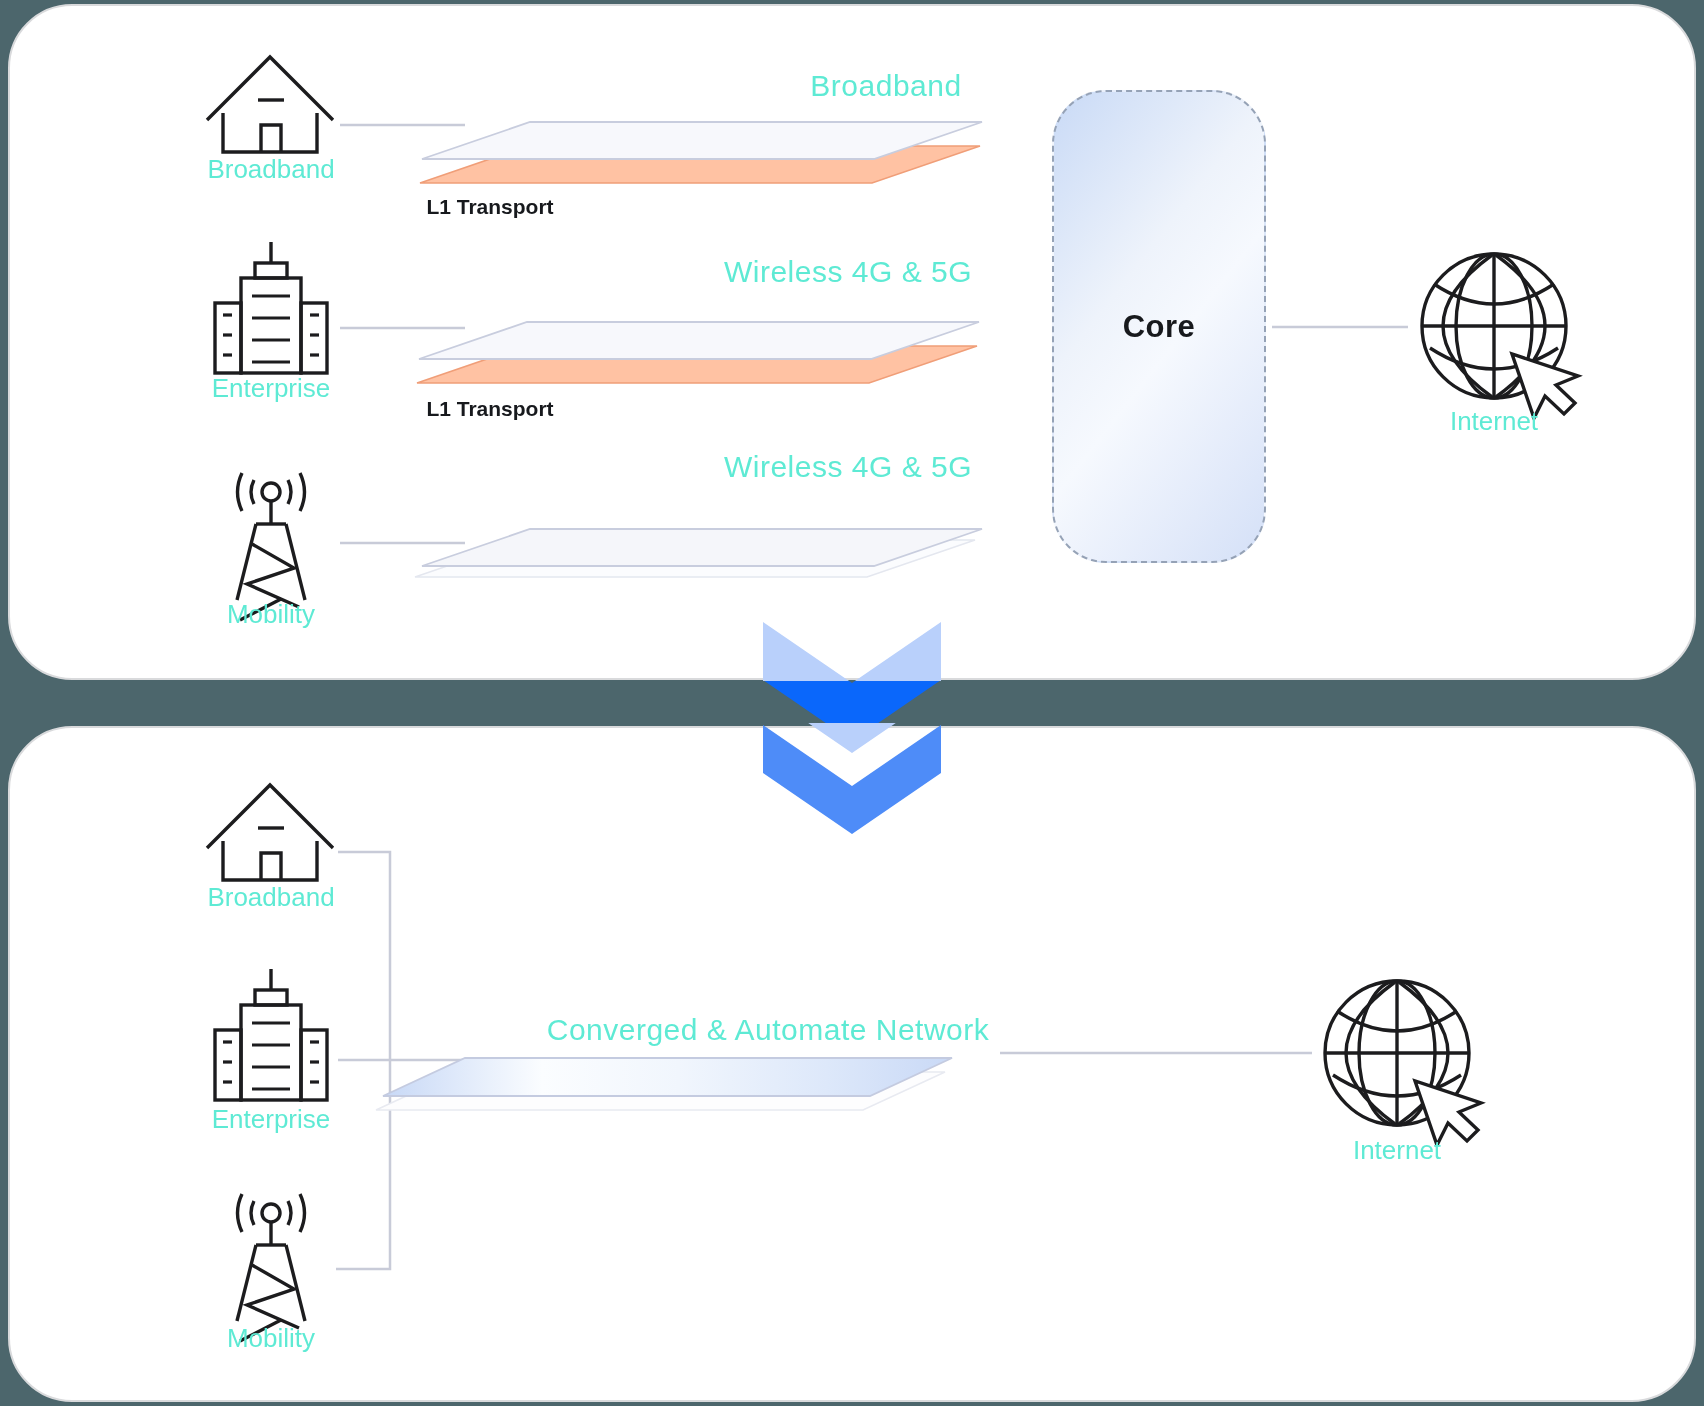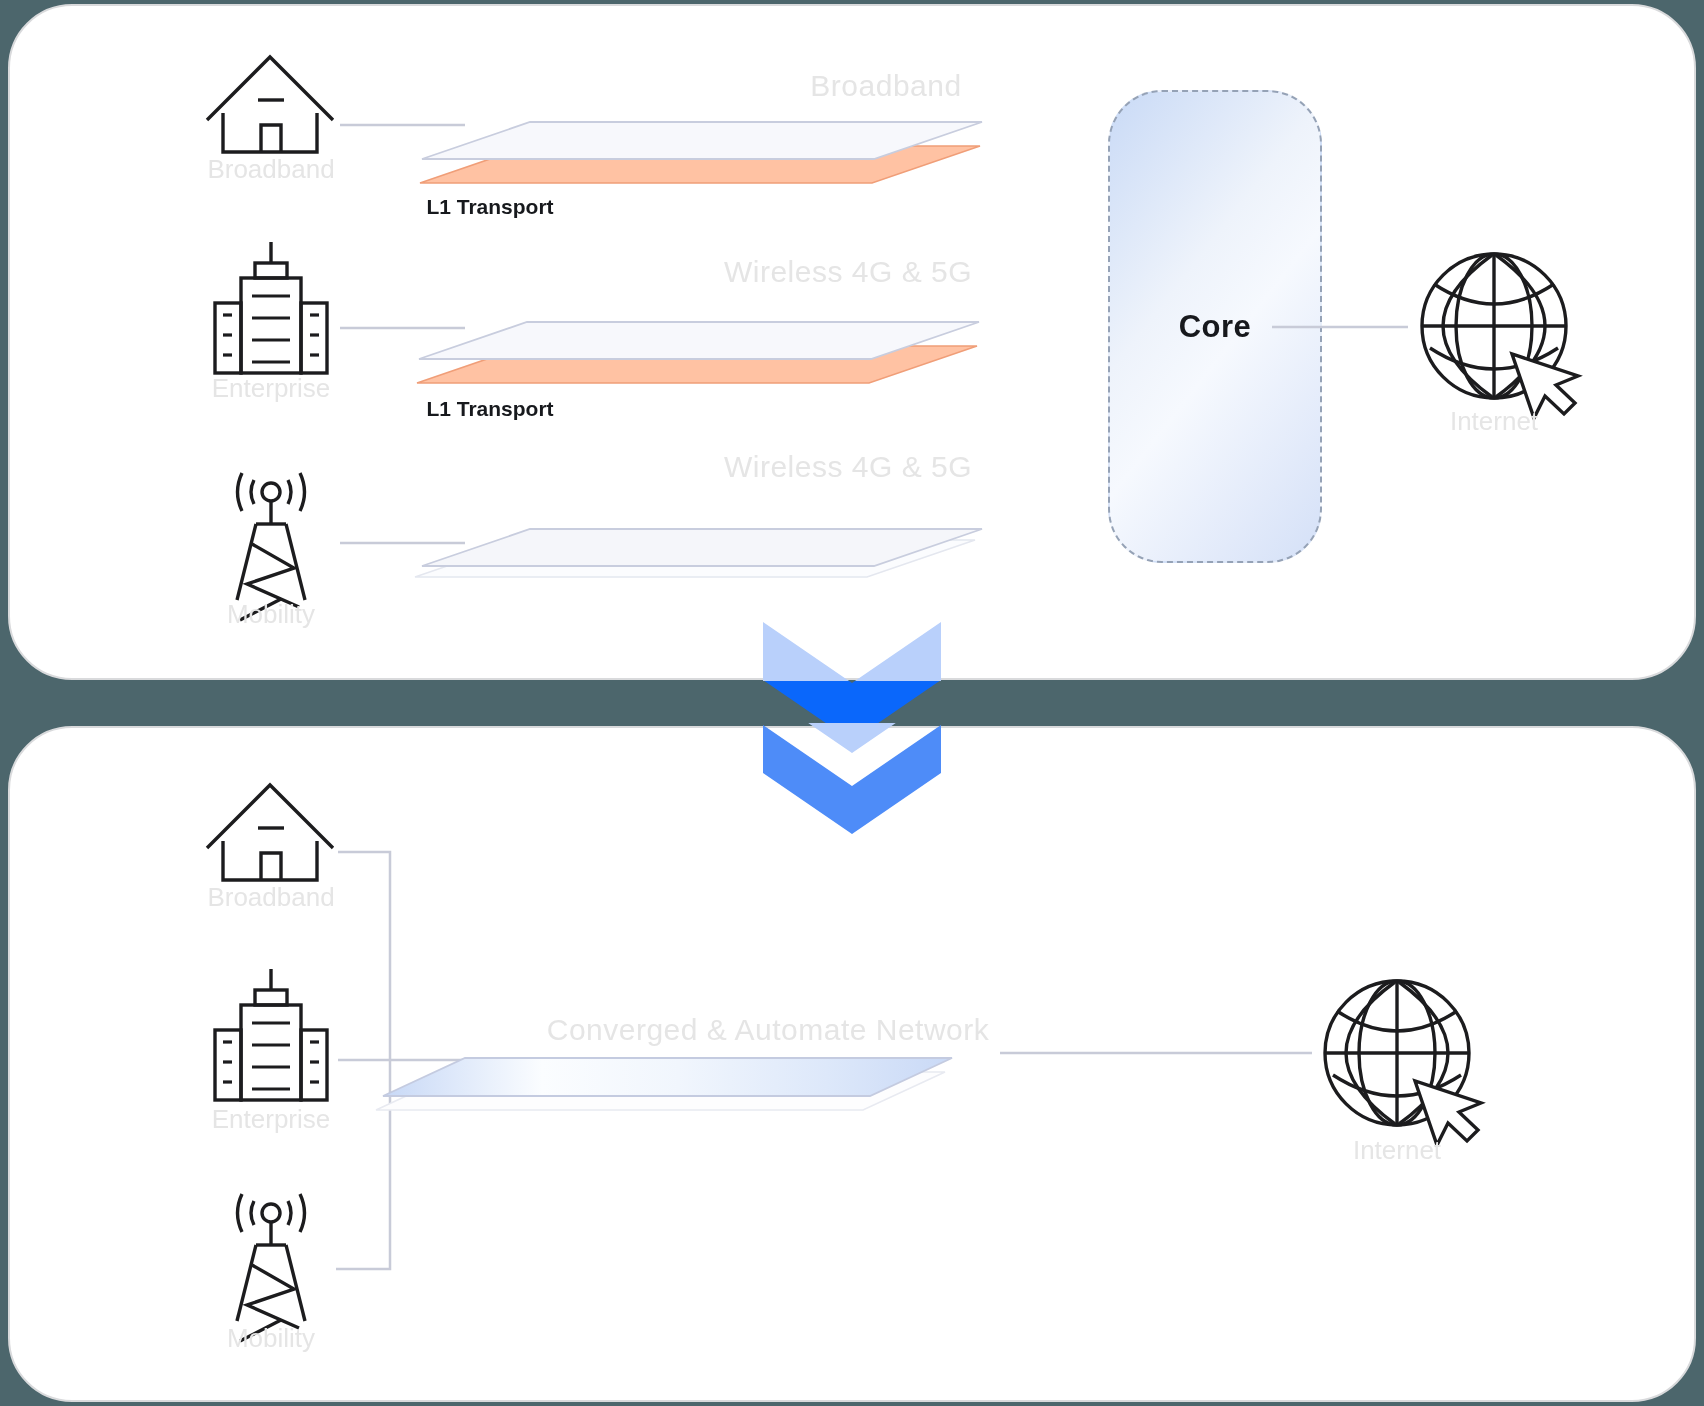--- a/index.html
+++ b/index.html
@@ -18,28 +18,28 @@
     border-radius:64px;
     box-sizing:border-box;
   }
   .panel-top{top:4px;height:676px;}
   .panel-bottom{top:726px;height:676px;}
   .overlay{position:absolute;left:0;top:0;z-index:3;}
   .txt{
     position:absolute;z-index:4;
     transform:translate(-50%,-50%);
     white-space:nowrap;
-    color:#e5e5e5;
+    color:#5eead4;
   }
   .title{font-size:30px;font-weight:400;letter-spacing:0.5px;}
   .caption{font-size:26px;font-weight:400;}
   .transport{font-size:21px;font-weight:700;color:#17191d;text-align:center;}
   .core-box{
     position:absolute;z-index:2;
-    left:1108px;top:90px;width:214px;height:473px;
+    left:1052px;top:90px;width:214px;height:473px;
     box-sizing:border-box;
     border:2px dashed #95a2b6;
     border-radius:54px;
     background:linear-gradient(128deg,#c9daf6 0%,#eef3fb 38%,#f6f9fe 55%,#e2eafa 82%,#d4e0f7 100%);
     display:flex;align-items:center;justify-content:center;
   }
   .core-label{font-size:31px;font-weight:700;color:#17191d;letter-spacing:0.5px;}
 </style>
 </head>
 <body>

